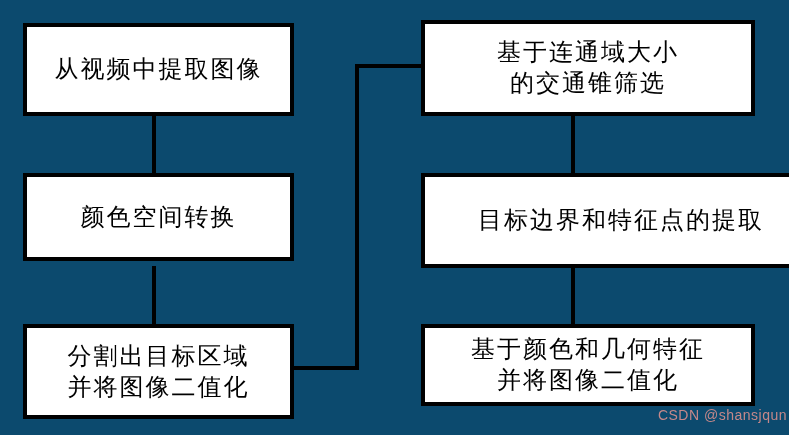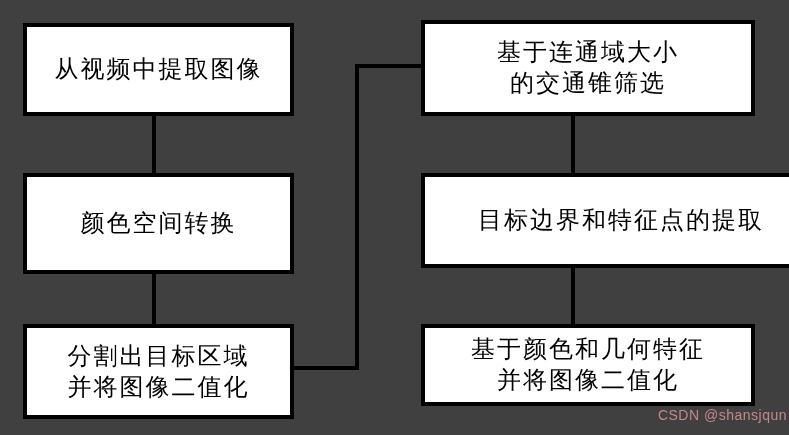--- a/index.html
+++ b/index.html
@@ -46,27 +46,27 @@
     font-family: "Liberation Sans", "DejaVu Sans", sans-serif;
     font-size: 14px;
     letter-spacing: 0.5px;
     z-index: 3;
     white-space: nowrap;
   }
 </style>
 </head>
 <body>
 
-<div id="canvas" style="background: #404040;">
+<div id="canvas" style="background: #0c4a6e;">
 
   <div class="box" style="left:23px; top:23px; width:271px; height:93px;">
     <div class="box-line">从视频中提取图像</div>
   </div>
 
-  <div class="box" style="left:23px; top:173px; width:271px; height:101px;">
+  <div class="box" style="left:23px; top:173px; width:271px; height:88px;">
     <div class="box-line">颜色空间转换</div>
   </div>
 
   <div class="box" style="left:421px; top:20px; width:334px; height:96px;">
     <div class="box-line">基于连通域大小</div>
     <div class="box-line">的交通锥筛选</div>
   </div>
 
   <div class="box" style="left:23px; top:324px; width:271px; height:95px;">
     <div class="box-line">分割出目标区域</div>

